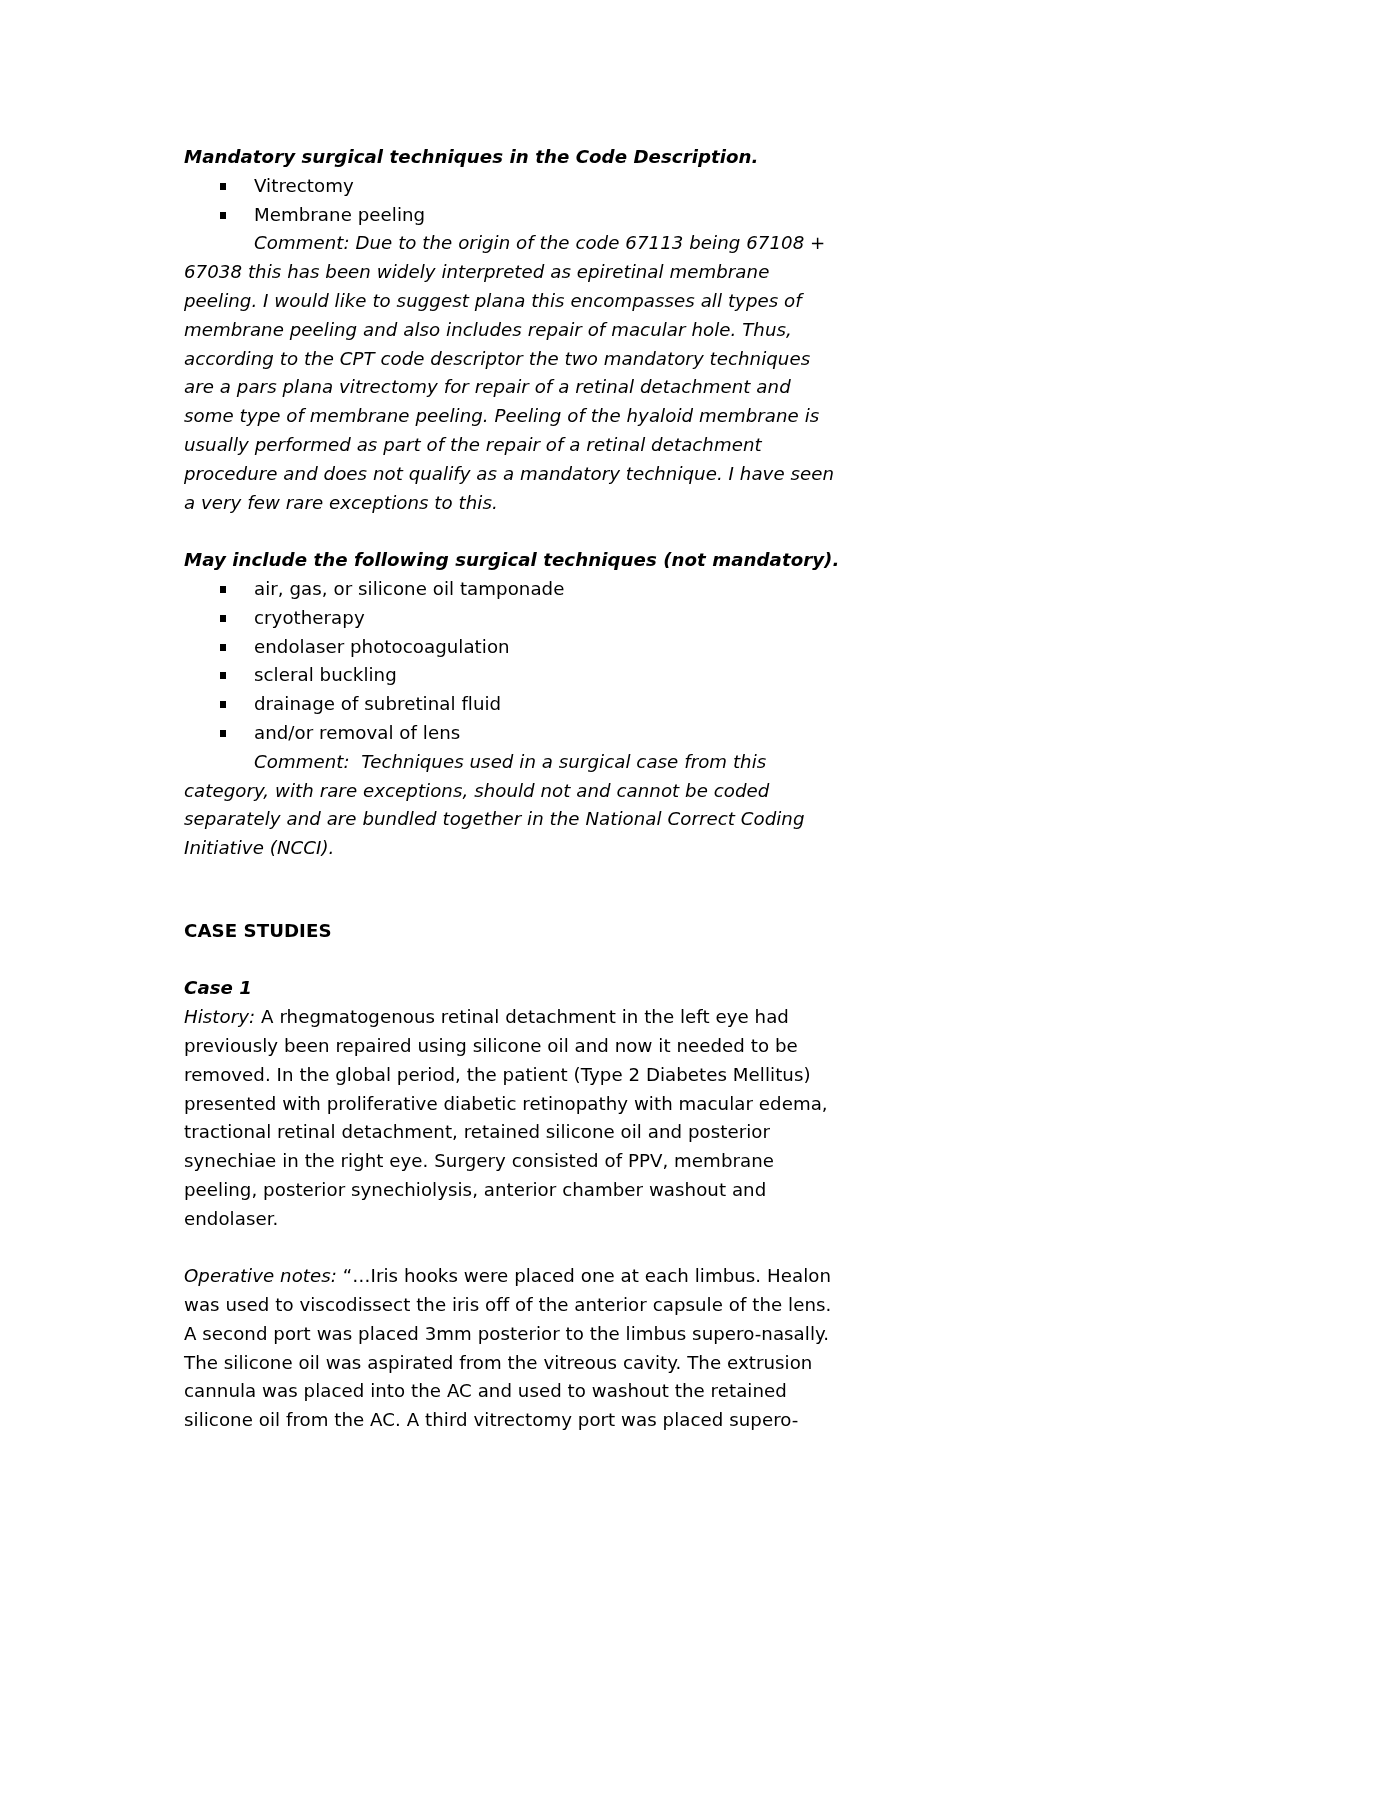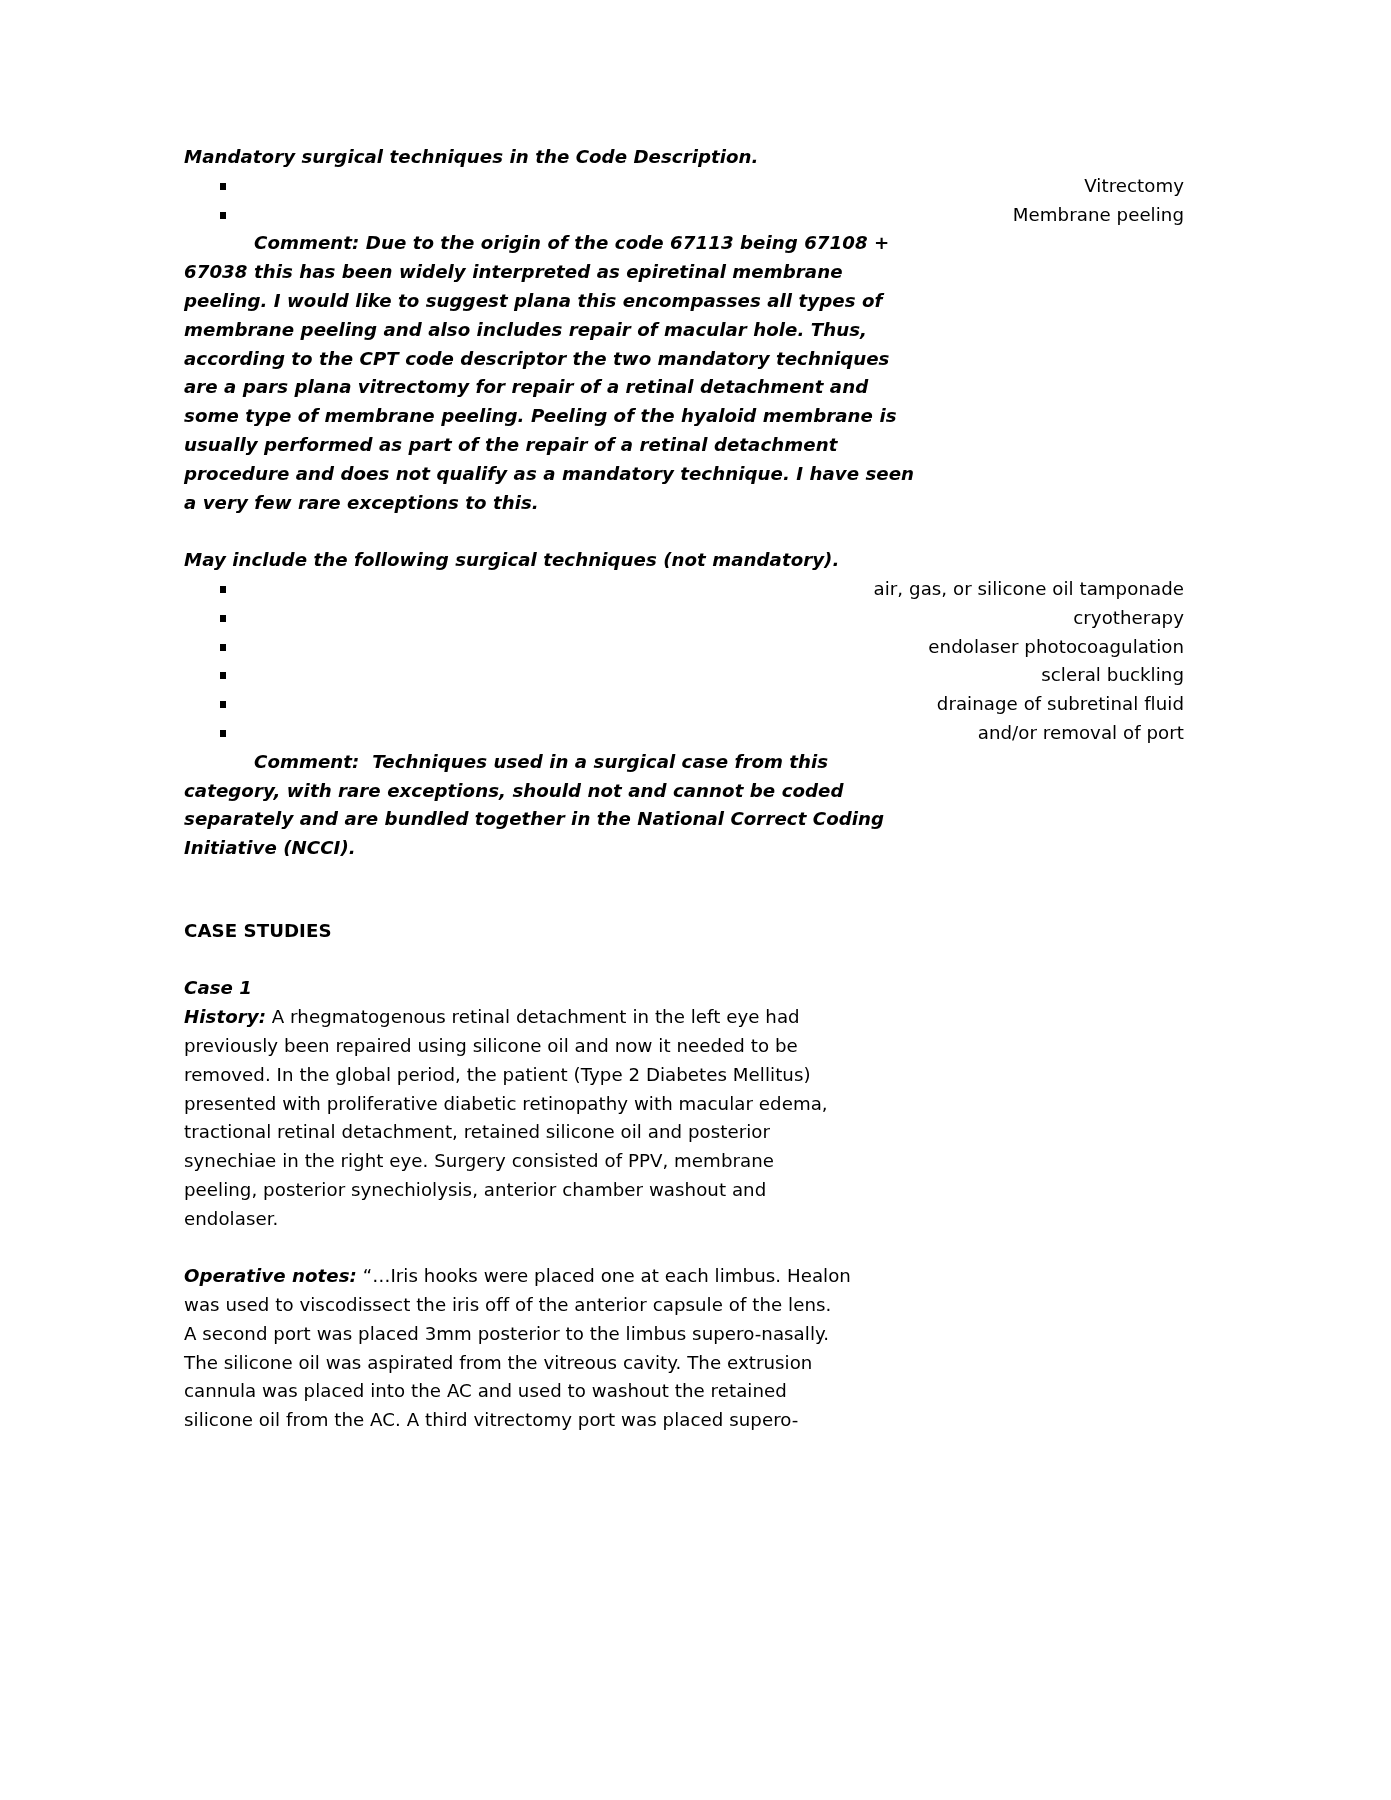--- a/index.html
+++ b/index.html
@@ -36,26 +36,24 @@
     .heading-bi {
       font-weight: bold;
       font-style: italic;
     }
     .heading-b {
       font-weight: bold;
       margin-top: 25px;
     }
     .italic {
       font-style: italic;
-      font-weight: bold;
     }
     .bullet-line {
       position: relative;
       padding-left: 70px;
-      text-align: right;
     }
     .bullet {
       position: absolute;
       left: 36px;
       top: 11px;
       width: 6px;
       height: 7px;
       background: #000;
     }
     .indent {
@@ -110,21 +108,21 @@
   <span class="line bullet-line">
     <span class="bullet"></span>
     <span>scleral buckling</span>
   </span>
   <span class="line bullet-line">
     <span class="bullet"></span>
     <span>drainage of subretinal fluid</span>
   </span>
   <span class="line bullet-line">
     <span class="bullet"></span>
-    <span>and/or removal of port</span>
+    <span>and/or removal of lens</span>
   </span>
 
   <div class="italic">
     <span class="line indent" style="white-space: pre;">Comment:  Techniques used in a surgical case from this</span>
     <span class="line">category, with rare exceptions, should not and cannot be coded</span>
     <span class="line">separately and are bundled together in the National Correct Coding</span>
     <span class="line">Initiative (NCCI).</span>
   </div>
 
   <span class="blank"></span>

